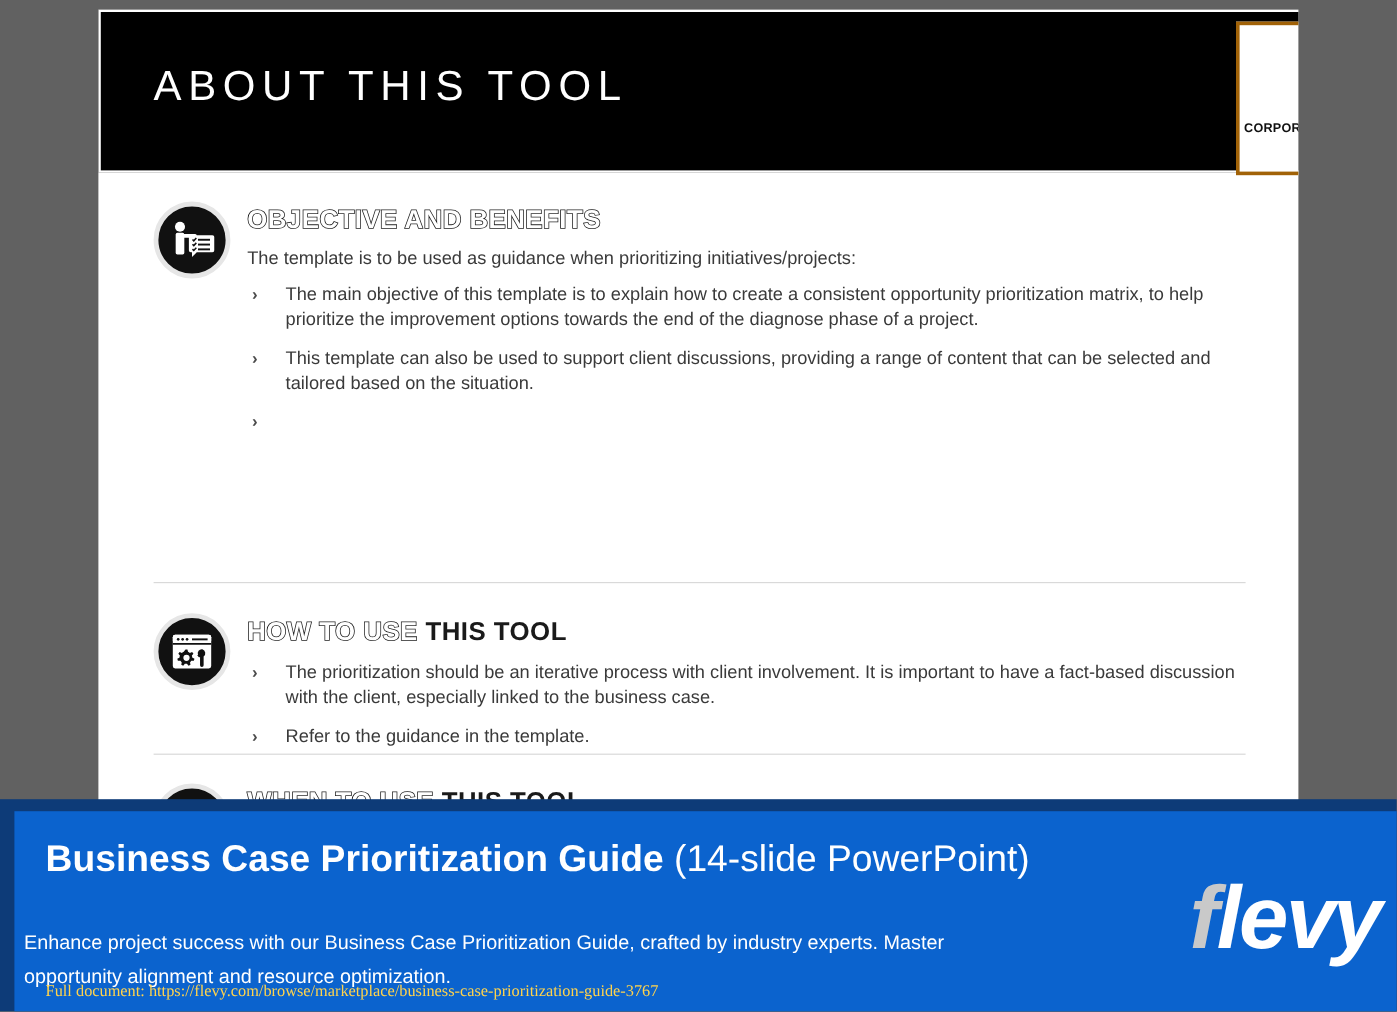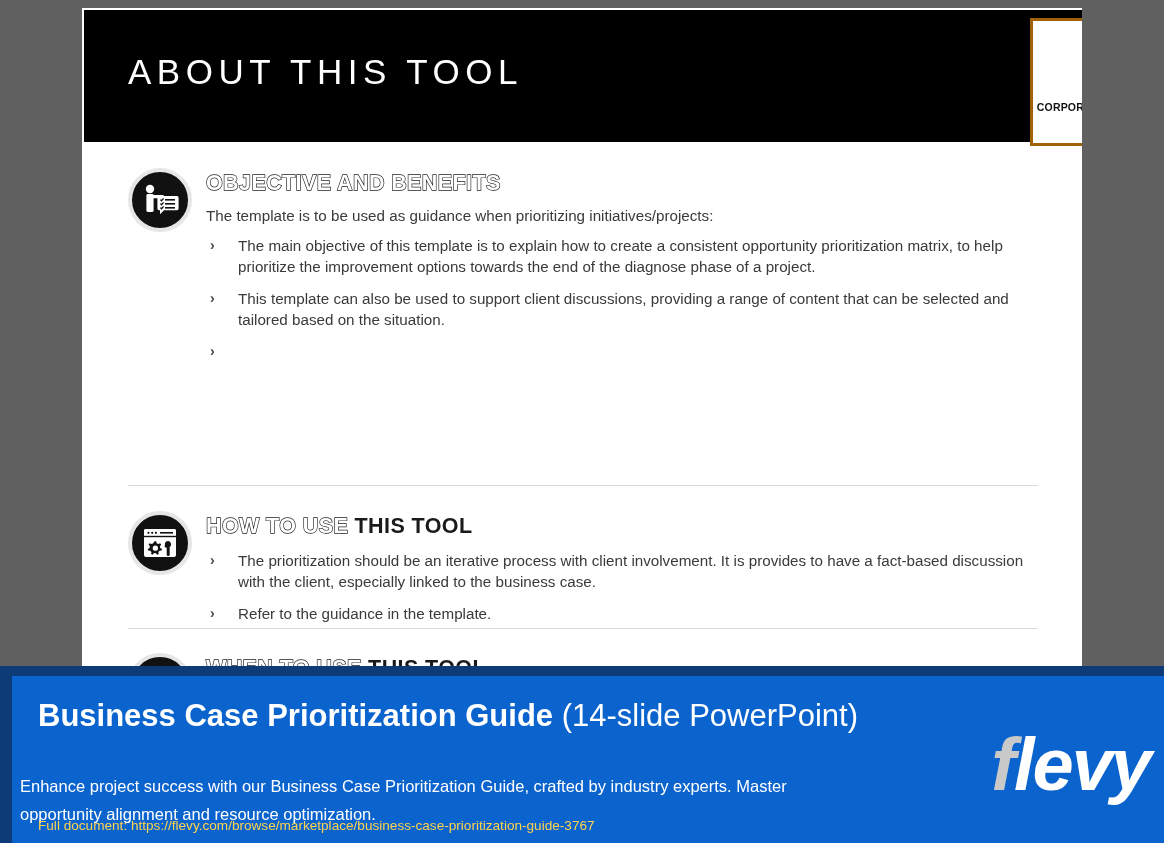--- a/index.html
+++ b/index.html
@@ -161,21 +161,21 @@
     line-height: 28px;
     color: #ffffff;
     font-family: "Liberation Sans", sans-serif;
     margin-top: 16px;
   }
   .promo-link {
     position: absolute;
     left: 26px; top: 142px;
     font-size: 13.6px;
     color: #ffd34d;
-    font-family: Liberation Sans, sans-serif;
+    font-family: Liberation Serif, serif;
     white-space: nowrap;
   }
   .flevy {
     position: absolute;
     right: 14px; top: 52px;
     font-size: 74px;
     font-style: italic;
     font-weight: bold;
     letter-spacing: -2px;
     line-height: 74px;
@@ -248,21 +248,21 @@
           <path d="M12.6 14.2 l1.6 0 l0.5 2.0 a5.6 5.6 0 0 1 1.5 0.9 l1.9 -0.8 l1.1 1.4 l-1.3 1.6 a5.6 5.6 0 0 1 0.25 1.7 l1.9 0.9 l-0.5 1.7 l-2.1 0.1 a5.6 5.6 0 0 1 -1.1 1.3 l0.4 2.0 l-1.6 0.7 l-1.4 -1.6 a5.6 5.6 0 0 1 -1.7 0 l-1.4 1.6 l-1.6 -0.7 l0.4 -2.0 a5.6 5.6 0 0 1 -1.1 -1.3 l-2.1 -0.1 l-0.5 -1.7 l1.9 -0.9 a5.6 5.6 0 0 1 0.25 -1.7 l-1.3 -1.6 l1.1 -1.4 l1.9 0.8 a5.6 5.6 0 0 1 1.5 -0.9 Z" fill="#111111"></path>
           <circle cx="13.4" cy="21.2" r="2.6" fill="#ffffff"></circle>
           <path d="M26.6 14 a3.4 3.4 0 0 0 -3.6 4.6 l-0.6 0.7 l1.6 1.6 l0.7 -0.6 l0 7.1 a1.5 1.5 0 0 0 3 0 l0 -7.4 a3.4 3.4 0 0 0 -1.1 -6.0 Z" fill="#111111"></path>
         </svg>
       </div>
       <div class="sec-body">
         <div class="sec-heading">
           <span class="outline">HOW TO USE </span><span class="solid">THIS TOOL</span>
         </div>
         <ul class="bullets" style="margin-top:10px;">
-          <li><span class="chev">›</span><span>The prioritization should be an iterative process with client involvement. It is provides to have a fact-based discussion with the client, especially linked to the business case.</span></li>
+          <li><span class="chev">›</span><span>The prioritization should be an iterative process with client involvement. It is important to have a fact-based discussion with the client, especially linked to the business case.</span></li>
           <li><span class="chev">›</span><span>Refer to the guidance in the template.</span></li>
         </ul>
       </div>
     </div>
 
     <div class="divider" style="top:620px; left:46px; width:910px;"></div>
 
     <div class="section" style="top:645px;">
       <div class="sec-icon">
         <svg width="34" height="34" viewBox="0 0 34 34">

